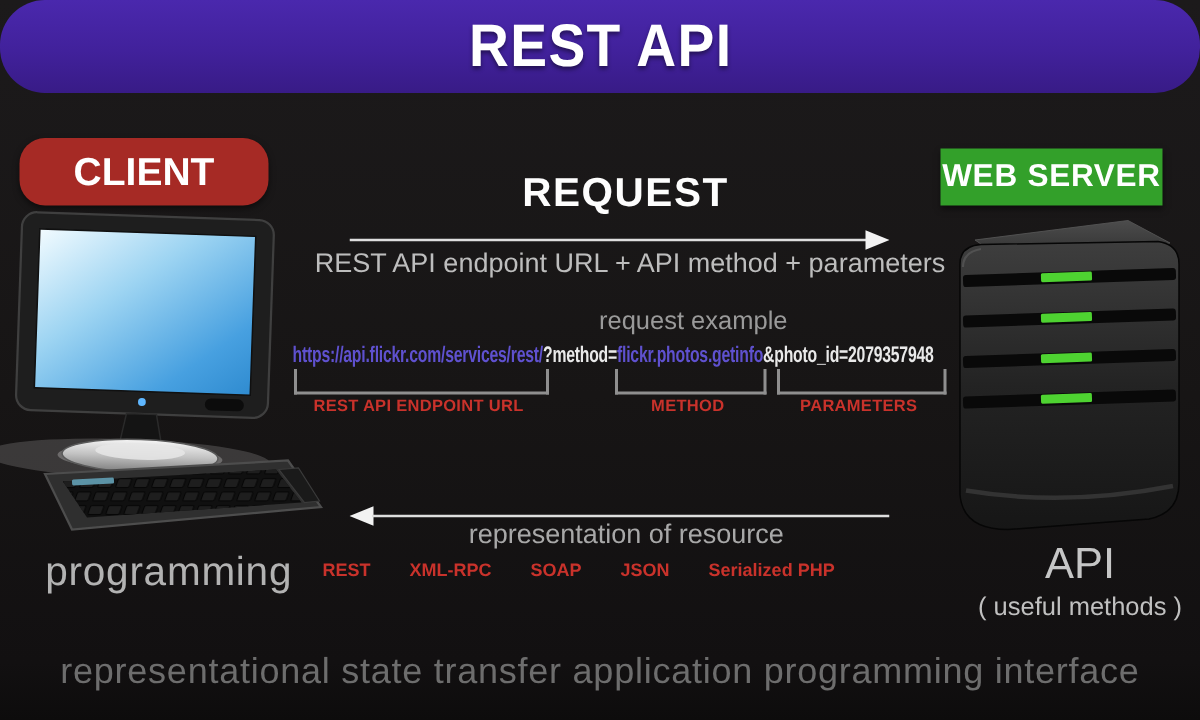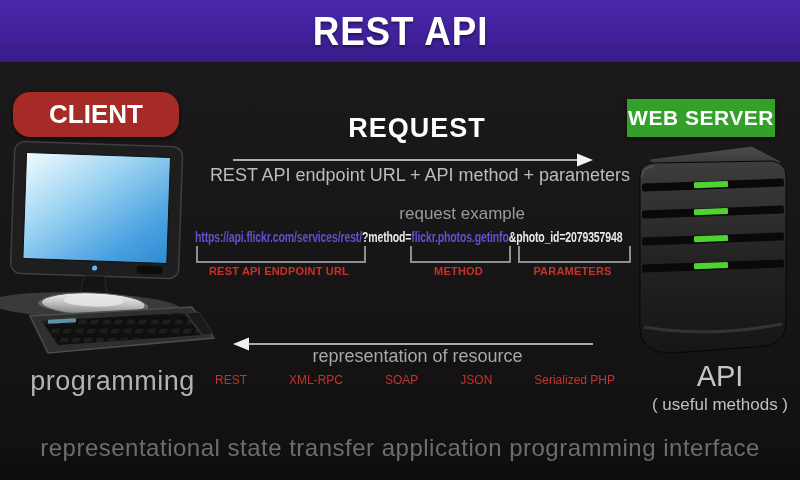--- a/index.html
+++ b/index.html
@@ -6,21 +6,21 @@
   #stage{
     position:relative;width:800px;height:480px;overflow:hidden;
     background:linear-gradient(180deg,#1c1a1b 0%,#171515 55%,#121011 92%,#0d0c0c 100%);
     font-family:"Liberation Sans",sans-serif;
     -webkit-font-smoothing:antialiased;
   }
   .abs{position:absolute;}
   
   .banner{left:0;top:0;width:800px;height:62px;
     background:linear-gradient(180deg,#4a28ad 0%,#41219b 55%,#381b86 100%);
-    display:flex;align-items:center;justify-content:center;}
+    display:flex;align-items:center;justify-content:center;border-radius:30px;}
   .banner-title{color:#fff;font-size:40px;font-weight:bold;letter-spacing:1px;
     transform:scaleX(.92);text-shadow:0 2px 3px rgba(0,0,0,.45);}
   
   .badge{display:flex;align-items:center;justify-content:center;color:#fff;font-weight:bold;
     box-shadow:0 2px 4px rgba(0,0,0,.5);}
   .badge-client{left:13px;top:92px;width:166px;height:45px;background:#a62a25;font-size:26px;border-radius:17px;}
   .badge-server{left:627px;top:99px;width:148px;height:38px;background:#33a02a;font-size:21px;letter-spacing:.5px;}
   
   .h-req{left:292px;top:113px;width:250px;text-align:center;color:#fdfdfd;font-size:27px;font-weight:bold;letter-spacing:1px;}
   .h-resp{left:292px;top:300px;width:250px;text-align:center;color:#fdfdfd;font-size:27px;font-weight:bold;letter-spacing:1px;}
@@ -28,22 +28,22 @@
   .resp-desc{left:260px;top:346px;width:315px;text-align:center;color:#a8a8a8;font-size:18px;}
   .example-title{left:310px;top:204px;width:215px;text-align:right;color:#9a9a9a;font-size:17px;font-weight:normal;}
   .url-line{left:195px;top:228px;white-space:nowrap;font-size:15px;font-weight:bold;
     transform:scaleX(.70);transform-origin:left top;letter-spacing:-.2px;}
   .url-link{color:#5f51cf;}
   .url-plain{color:#e9e9e9;}
   .bracket{top:246px;height:15px;border-left:2px solid #8f8f8f;border-right:2px solid #8f8f8f;border-bottom:2px solid #8f8f8f;}
   .br1{left:196px;width:166px;} .br2{left:410px;width:97px;} .br3{left:518px;width:109px;}
   .anno{top:265px;text-align:center;color:#c9322b;font-size:11px;font-weight:bold;letter-spacing:.2px;}
   .an1{left:186px;width:186px;} .an2{left:408px;width:101px;} .an3{left:518px;width:109px;}
-  .formats{left:215px;top:373px;width:400px;display:flex;justify-content:space-between;gap:26px;
-    color:#c9322b;font-size:12px;font-weight:normal;}
+  .formats{left:215px;top:373px;width:400px;display:flex;justify-content:flex-start;gap:26px;
+    color:#c9322b;font-size:12px;font-weight:bold;}
   .cap-app{left:20px;top:366px;width:185px;text-align:center;color:#b2b2b2;font-size:27px;letter-spacing:.5px;}
   .cap-api{left:655px;top:360px;width:130px;text-align:center;color:#c6c6c6;font-size:29px;}
   .cap-methods{left:635px;top:395px;width:170px;text-align:center;color:#c0c0c0;font-size:17px;}
   .footer{left:0;top:434px;width:800px;text-align:center;color:#6d6d6d;font-size:24px;letter-spacing:.5px;}
 </style>
 </head>
 <body>
 
 <div id="stage">
 

